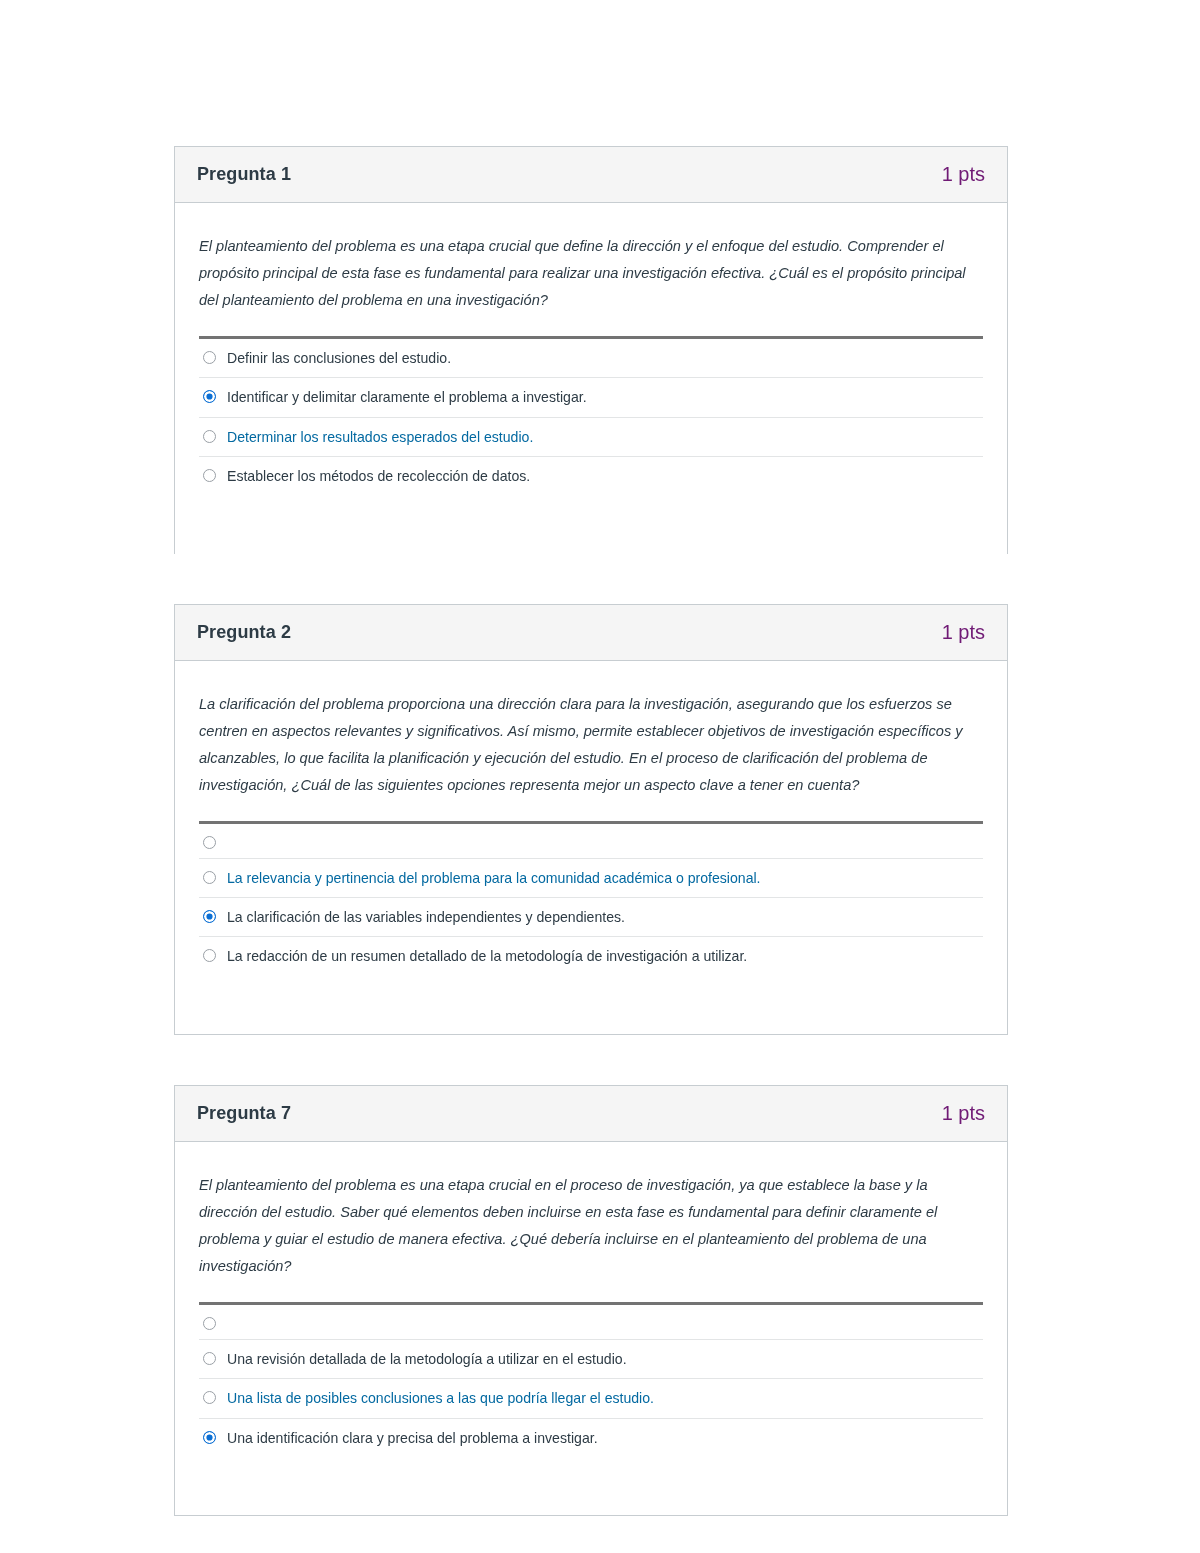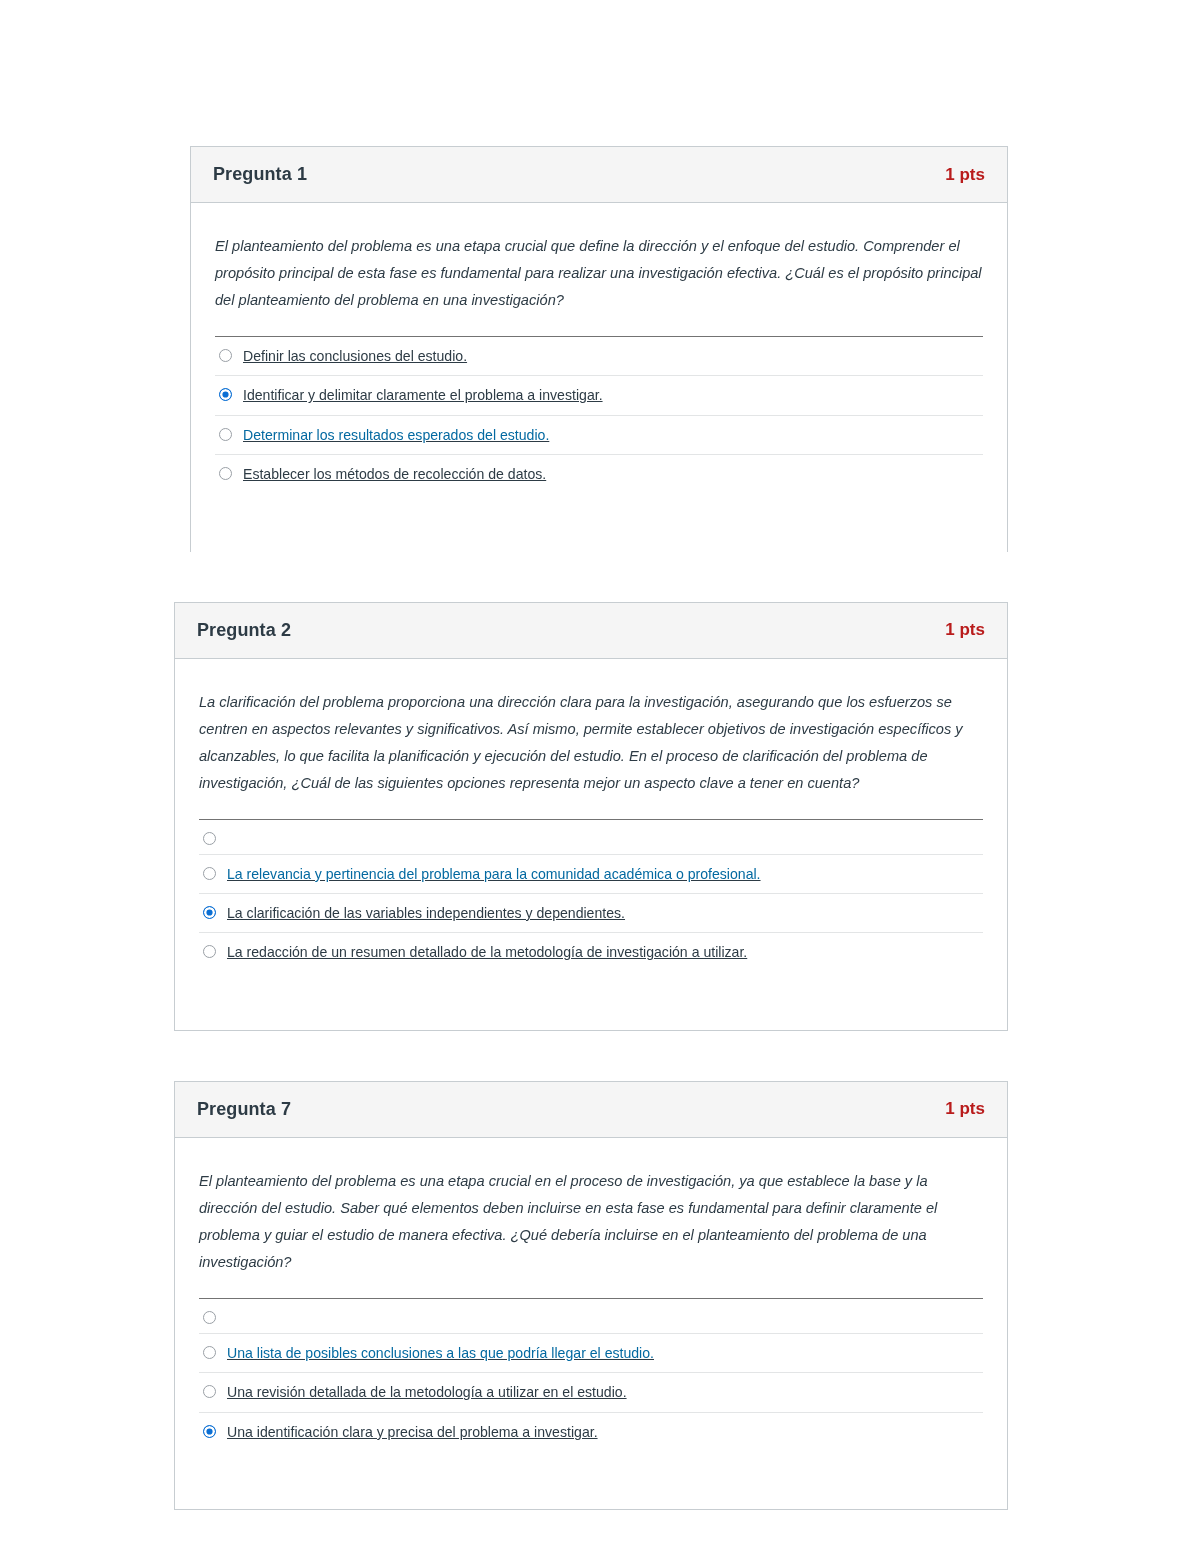--- a/index.html
+++ b/index.html
@@ -27,63 +27,61 @@
 
   
   .q-card {
     background: #ffffff;
     border: 1px solid #c7cdd1;
     margin-bottom: 50px;
     position: relative;
   }
   .q-card.clipped {
     border-bottom: none;
-    margin-left: 16px;
   }
 
   .q-header {
     background: #f5f5f5;
     border-bottom: 1px solid #c7cdd1;
     height: 56px;
     display: flex;
     align-items: center;
     justify-content: space-between;
     padding: 0 22px 0 22px;
   }
   .q-title {
     font-size: 18px;
     font-weight: bold;
     color: #2d3b45;
     letter-spacing: 0.1px;
   }
   .q-points {
-    font-size: 17px;
-    font-weight: bold;
-    color: #b91c1c;
+    font-size: 20px;
+    font-weight: normal;
+    color: #701a75;
   }
 
   .q-body {
     padding: 30px 24px 4px 24px;
   }
   .q-text {
     font-size: 14.6px;
     line-height: 1.85;
     color: #2d3b45;
     margin: 0 0 22px 0;
     text-align: left;
     font-style: italic;
   }
 
   
   .answers {
     margin: 0 0 28px 0;
     padding: 0;
     list-style: none;
-    border-top: 1px solid #737373;
-    text-decoration: underline;
+    border-top: 3px solid #737373;
   }
   .answer {
     display: flex;
     align-items: flex-start;
     gap: 11px;
     padding: 9px 4px 9px 4px;
     border-bottom: 1px solid #e3e5e6;
     min-height: 34px;
   }
   .answer:last-child { border-bottom: none; }
@@ -178,25 +176,25 @@
         <div class="q-points">1 pts</div>
       </div>
       <div class="q-body">
         <p class="q-text">El planteamiento del problema es una etapa crucial en el proceso de investigación, ya que establece la base y la dirección del estudio. Saber qué elementos deben incluirse en esta fase es fundamental para definir claramente el problema y guiar el estudio de manera efectiva. ¿Qué debería incluirse en el planteamiento del problema de una investigación?</p>
         <ul class="answers">
           <li class="answer">
             <span class="radio"></span>
           </li>
           <li class="answer">
             <span class="radio"></span>
+            <span class="answer-text">Una revisión detallada de la metodología a utilizar en el estudio.</span>
+          </li>
+          <li class="answer">
+            <span class="radio"></span>
             <span class="answer-text faded">Una lista de posibles conclusiones a las que podría llegar el estudio.</span>
-          </li>
-          <li class="answer">
-            <span class="radio"></span>
-            <span class="answer-text">Una revisión detallada de la metodología a utilizar en el estudio.</span>
           </li>
           <li class="answer">
             <span class="radio checked"></span>
             <span class="answer-text">Una identificación clara y precisa del problema a investigar.</span>
           </li>
         </ul>
         <div class="spacer-bottom"></div>
       </div>
     </div>
   </div>

